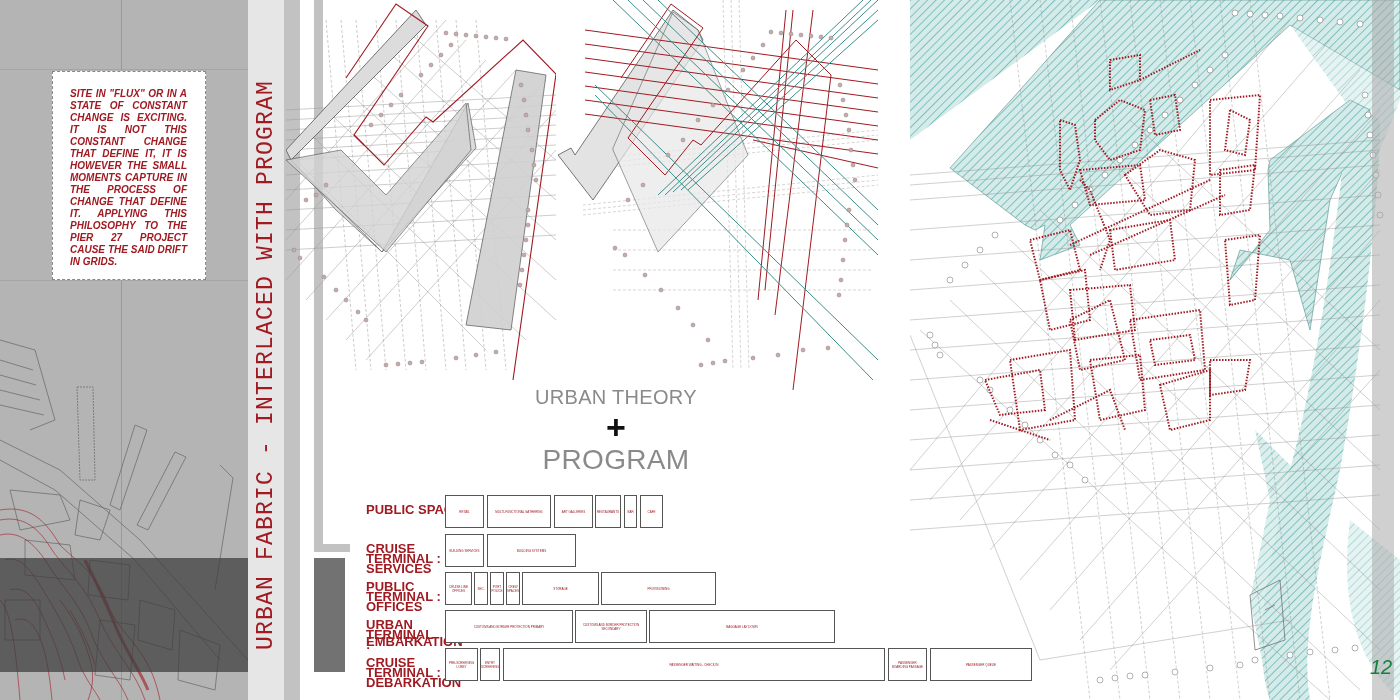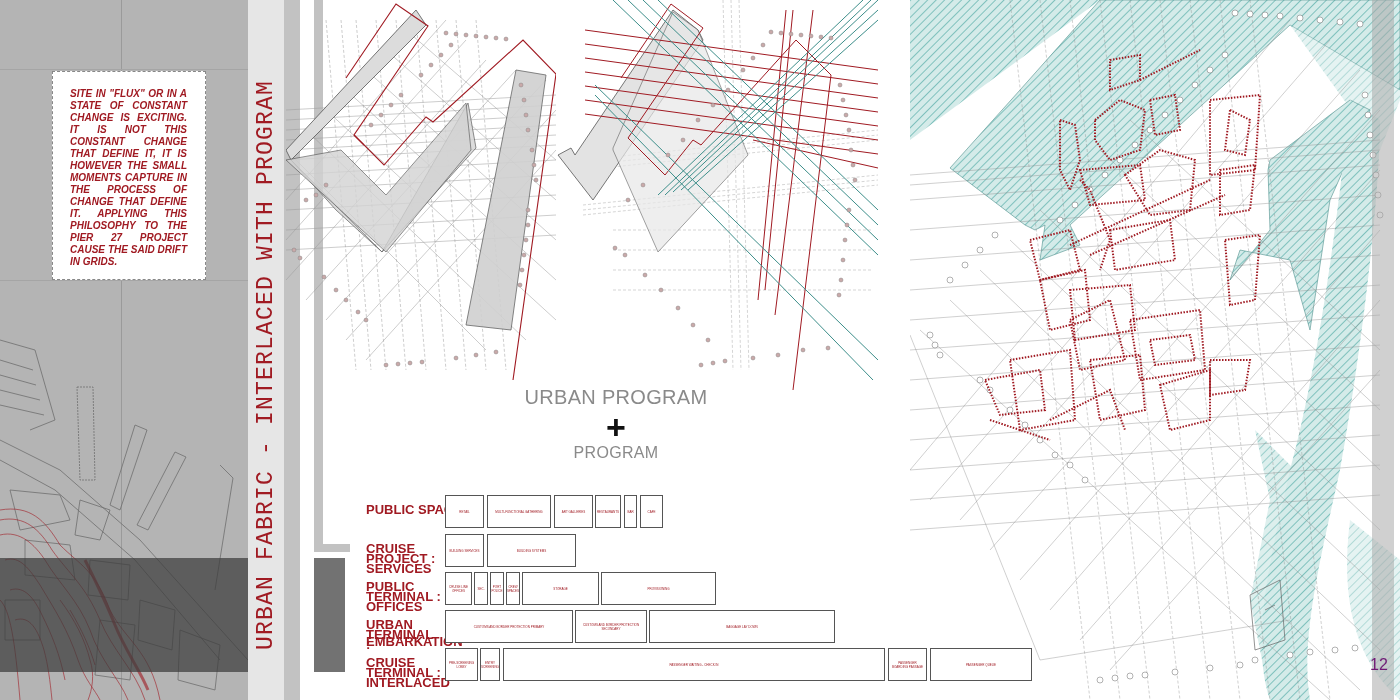--- a/index.html
+++ b/index.html
@@ -40,38 +40,38 @@
   
   .drawing { position: absolute; }
   .drawing svg { display: block; }
 
   .center-title {
     position: absolute; left: 516px; top: 386px; width: 200px; text-align: center;
     color: #8a8a8a; font-family: "Liberation Sans", sans-serif;
   }
   .center-title .t1 { font-size: 20px; letter-spacing: 0.3px; display: block; height: 26px; }
   .center-title .plus { font-size: 34px; font-weight: bold; color: #111; display: block; line-height: 30px; height: 30px; }
-  .center-title .t2 { font-size: 16px; letter-spacing: 0.3px; display: block; margin-top: 2px; }
+  .center-title .t2 { font-size: 28px; letter-spacing: 0.3px; display: block; margin-top: 2px; }
 
   
   .program { position: absolute; left: 0; top: 0; }
   .prog-label {
     position: absolute; color: #a01a22; font-weight: bold; font-size: 13px; line-height: 10px;
     font-family: "Liberation Sans", sans-serif;
   }
   .prog-box {
     position: absolute; border: 1px solid #555; background: #fff;
     display: flex; align-items: center; justify-content: center; text-align: center;
     color: #a01a22; font-size: 3px; line-height: 4px; padding: 1px;
     font-family: "Liberation Sans", sans-serif; text-transform: uppercase;
   }
 
   .page-number {
     position: absolute; left: 1370px; top: 656px;
-    color: #701a75; font-family: "Liberation Sans", sans-serif; font-size: 16px;
+    color: #15803d; font-family: "Liberation Sans", sans-serif; font-size: 20px; font-style: italic;
   }
   .right-grey { position: absolute; left: 1372px; top: 0; width: 22px; height: 700px; background: rgba(170,170,170,0.55); }
 </style>
 </head>
 <body>
 
 <div class="left-panel">
   <div class="vline"></div>
   <div class="hline"></div>
   <div class="hline2"></div>
@@ -308,53 +308,53 @@
         <circle cx="172" cy="361" r="2"></circle>
         <circle cx="200" cy="358" r="2"></circle>
         <circle cx="225" cy="355" r="2"></circle>
         <circle cx="250" cy="350" r="2"></circle>
         <circle cx="275" cy="348" r="2"></circle>
     </g>
   </svg>
 </div>
 
 <div class="center-title">
-  <span class="t1">URBAN PROGRAM</span>
+  <span class="t1">URBAN THEORY</span>
   <span class="plus">+</span>
   <span class="t2">PROGRAM</span>
 </div>
 
 <div class="program">
   <div class="prog-label" style="left:366px; top:505px; white-space:pre;">PUBLIC SPACES      :</div>
   <div class="prog-box" style="left:445px; top:495px; width:39px; height:33px;">Retail</div>
   <div class="prog-box" style="left:487px; top:495px; width:64px; height:33px;">Multi-functional gathering</div>
   <div class="prog-box" style="left:554px; top:495px; width:39px; height:33px;">Art galleries</div>
   <div class="prog-box" style="left:595px; top:495px; width:26px; height:33px;">Restaurants</div>
   <div class="prog-box" style="left:624px; top:495px; width:13px; height:33px;">Bar</div>
   <div class="prog-box" style="left:640px; top:495px; width:23px; height:33px;">Cafe</div>
 
-  <div class="prog-label" style="left:366px; top:544px; width:75px;">CRUISE PROJECT : SERVICES</div>
+  <div class="prog-label" style="left:366px; top:544px; width:75px;">CRUISE TERMINAL : SERVICES</div>
   <div class="prog-box" style="left:445px; top:534px; width:39px; height:33px;">Building services</div>
   <div class="prog-box" style="left:487px; top:534px; width:89px; height:33px;">Building systems</div>
 
   <div class="prog-label" style="left:366px; top:582px; width:75px;">PUBLIC TERMINAL : OFFICES</div>
   <div class="prog-box" style="left:445px; top:572px; width:27px; height:33px;">Cruise line offices</div>
   <div class="prog-box" style="left:474px; top:572px; width:14px; height:33px;">SEC.</div>
   <div class="prog-box" style="left:490px; top:572px; width:14px; height:33px;">Port police</div>
   <div class="prog-box" style="left:506px; top:572px; width:14px; height:33px;">Crew spaces</div>
   <div class="prog-box" style="left:522px; top:572px; width:77px; height:33px;">Storage</div>
   <div class="prog-box" style="left:601px; top:572px; width:115px; height:33px;">Provisioning</div>
 
   <div class="prog-label" style="left:366px; top:620px;">URBAN TERMINAL :</div>
   <div class="prog-label" style="left:366px; top:637px;">EMBARKATION</div>
   <div class="prog-box" style="left:445px; top:610px; width:128px; height:33px;">Customs and border protection primary</div>
   <div class="prog-box" style="left:575px; top:610px; width:72px; height:33px;">Customs and border protection secondary</div>
   <div class="prog-box" style="left:649px; top:610px; width:186px; height:33px;">Baggage lay down</div>
 
-  <div class="prog-label" style="left:366px; top:658px; width:75px;">CRUISE TERMINAL : INTERLACED</div>
+  <div class="prog-label" style="left:366px; top:658px; width:75px;">CRUISE TERMINAL : DEBARKATION</div>
   <div class="prog-box" style="left:445px; top:648px; width:33px; height:33px;">Pre-screening lobby</div>
   <div class="prog-box" style="left:480px; top:648px; width:20px; height:33px;">Entry screening</div>
   <div class="prog-box" style="left:503px; top:648px; width:382px; height:33px;">Passenger waiting - check in</div>
   <div class="prog-box" style="left:888px; top:648px; width:39px; height:33px;">Passenger boarding passage</div>
   <div class="prog-box" style="left:930px; top:648px; width:102px; height:33px;">Passenger queue</div>
 </div>
 
 <div class="drawing" style="left:910px; top:0;">
   <svg width="490" height="700">
     <defs>

